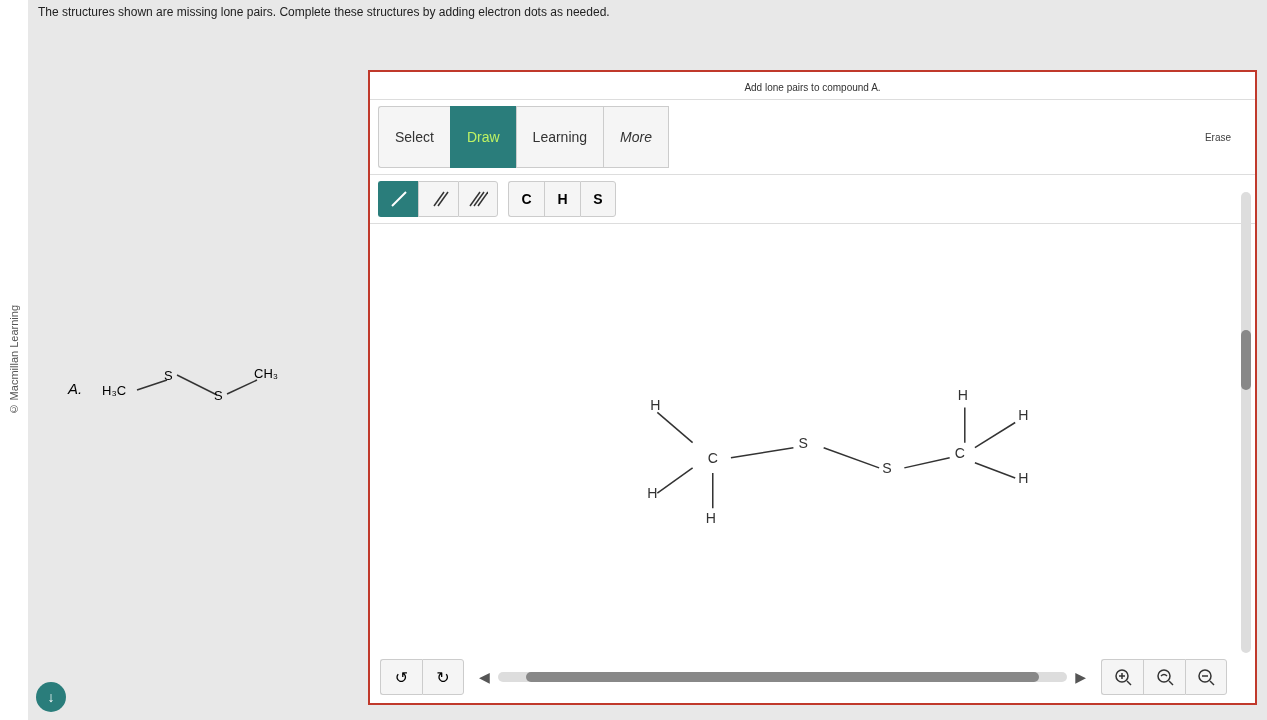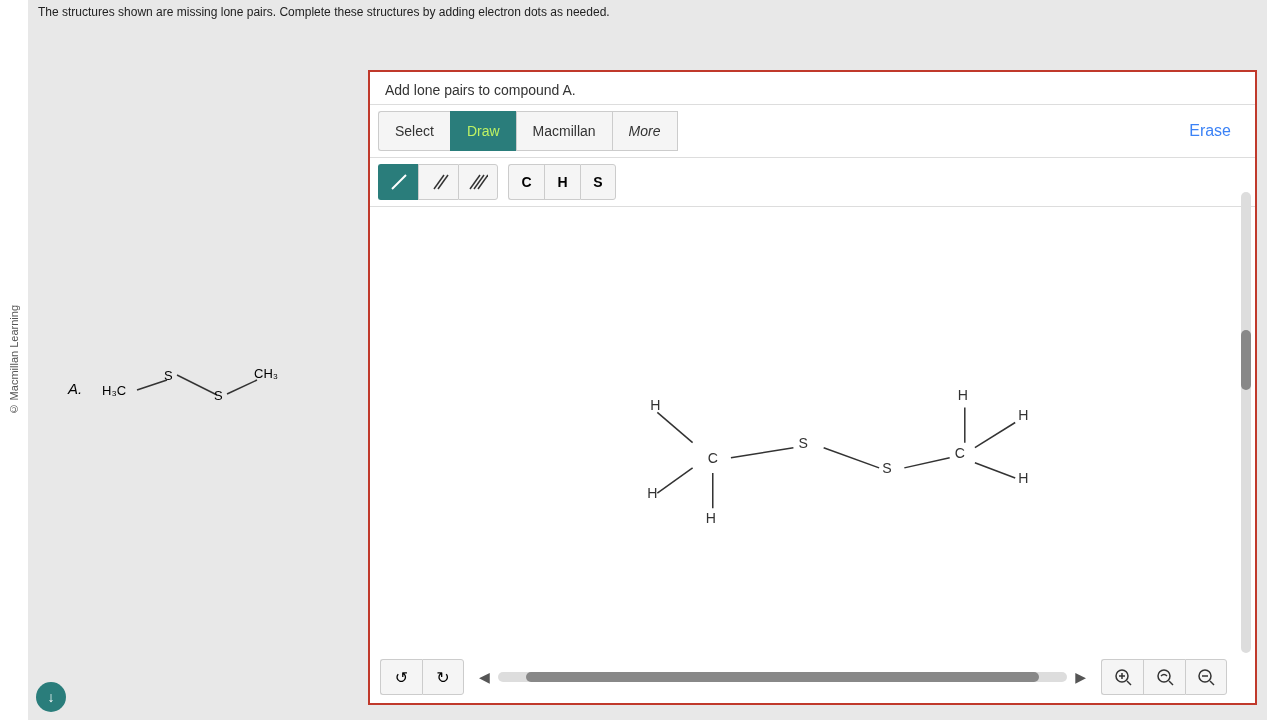--- a/index.html
+++ b/index.html
@@ -57,35 +57,36 @@
       left: 340px;
       top: 70px;
       right: 10px;
       bottom: 15px;
       background: white;
       border: 2px solid #c0392b;
     }
 
     .editor-instruction {
       padding: 10px 15px 6px 15px;
-      font-size: 14px;
+      font-size: 10px;
       color: #333;
       border-bottom: 1px solid #ddd;
+      text-align: center;
     }
 
     .toolbar {
       display: flex;
       align-items: center;
       padding: 6px 8px;
       border-bottom: 1px solid #ddd;
       gap: 0;
     }
 
     .toolbar-btn {
-      padding: 11px 16px;
+      padding: 22px 16px;
       font-size: 14px;
       cursor: pointer;
       border: 1px solid #ccc;
       background: #f5f5f5;
       color: #333;
       border-right: none;
     }
 
     .toolbar-btn:last-child {
       border-right: 1px solid #ccc;
@@ -97,25 +98,25 @@
       border-color: #2a7d7b;
     }
 
     .toolbar-btn:first-child {
       border-radius: 3px 0 0 3px;
     }
 
     .toolbar-erase {
       margin-left: auto;
       padding: 6px 16px;
-      font-size: 16px;
+      font-size: 10px;
       cursor: pointer;
       background: transparent;
       border: none;
-      color: #3b82f6;
+      color: #404040;
     }
 
     .bond-toolbar {
       display: flex;
       align-items: center;
       padding: 6px 8px;
       border-bottom: 1px solid #ddd;
       gap: 0;
     }
 
@@ -331,21 +332,21 @@
     </svg>
   </div>
 
   <div class="editor-panel">
 
     <div class="editor-instruction">Add lone pairs to compound A.</div>
 
     <div class="toolbar">
       <button class="toolbar-btn">Select</button>
       <button class="toolbar-btn active">Draw</button>
-      <button class="toolbar-btn">Macmillan</button>
+      <button class="toolbar-btn">Learning</button>
       <button class="toolbar-btn" style="border-right:1px solid #ccc;font-style:italic;">More</button>
       <button class="toolbar-erase">Erase</button>
     </div>
 
     <div class="bond-toolbar">
 
       <div style="display:flex;">
         <button class="bond-btn active">
           <svg width="20" height="20" viewBox="0 0 20 20">
             <line x1="3" y1="17" x2="17" y2="3" stroke="white" stroke-width="2"></line>

